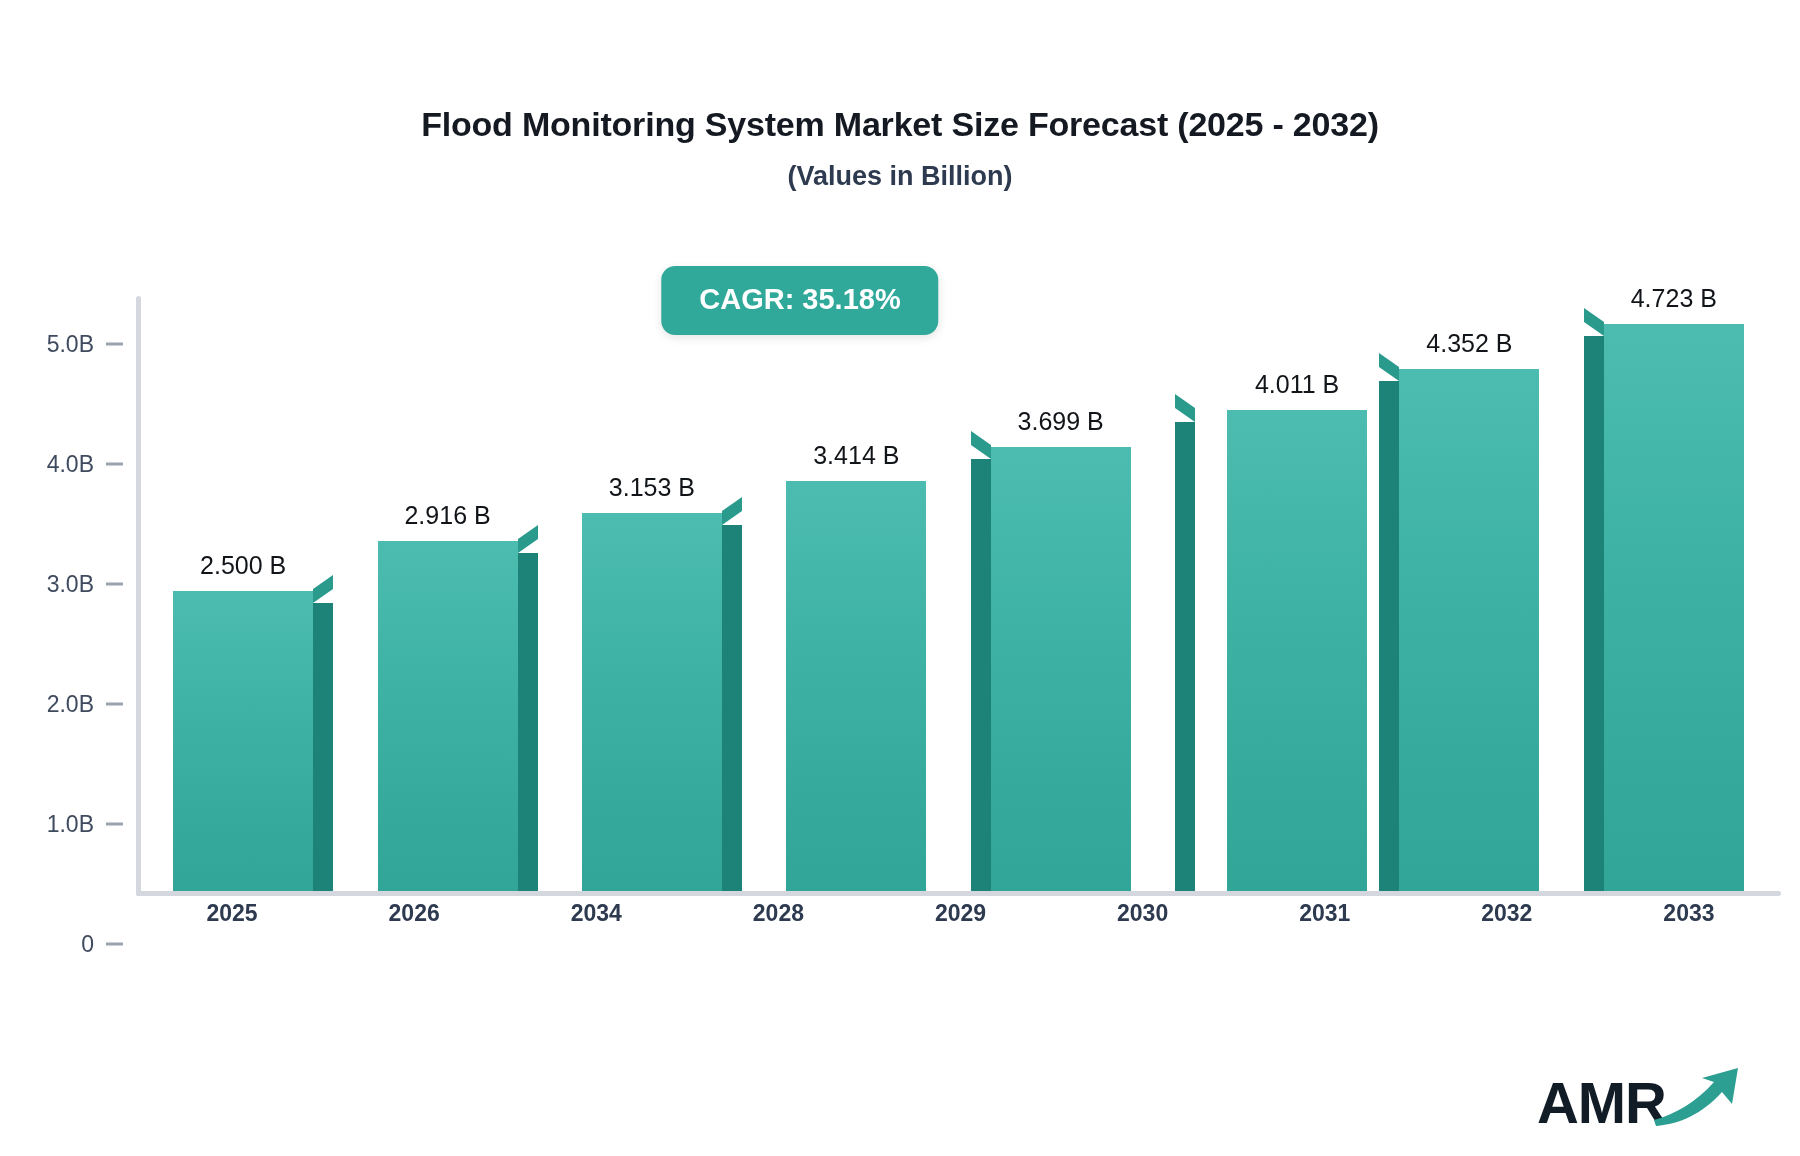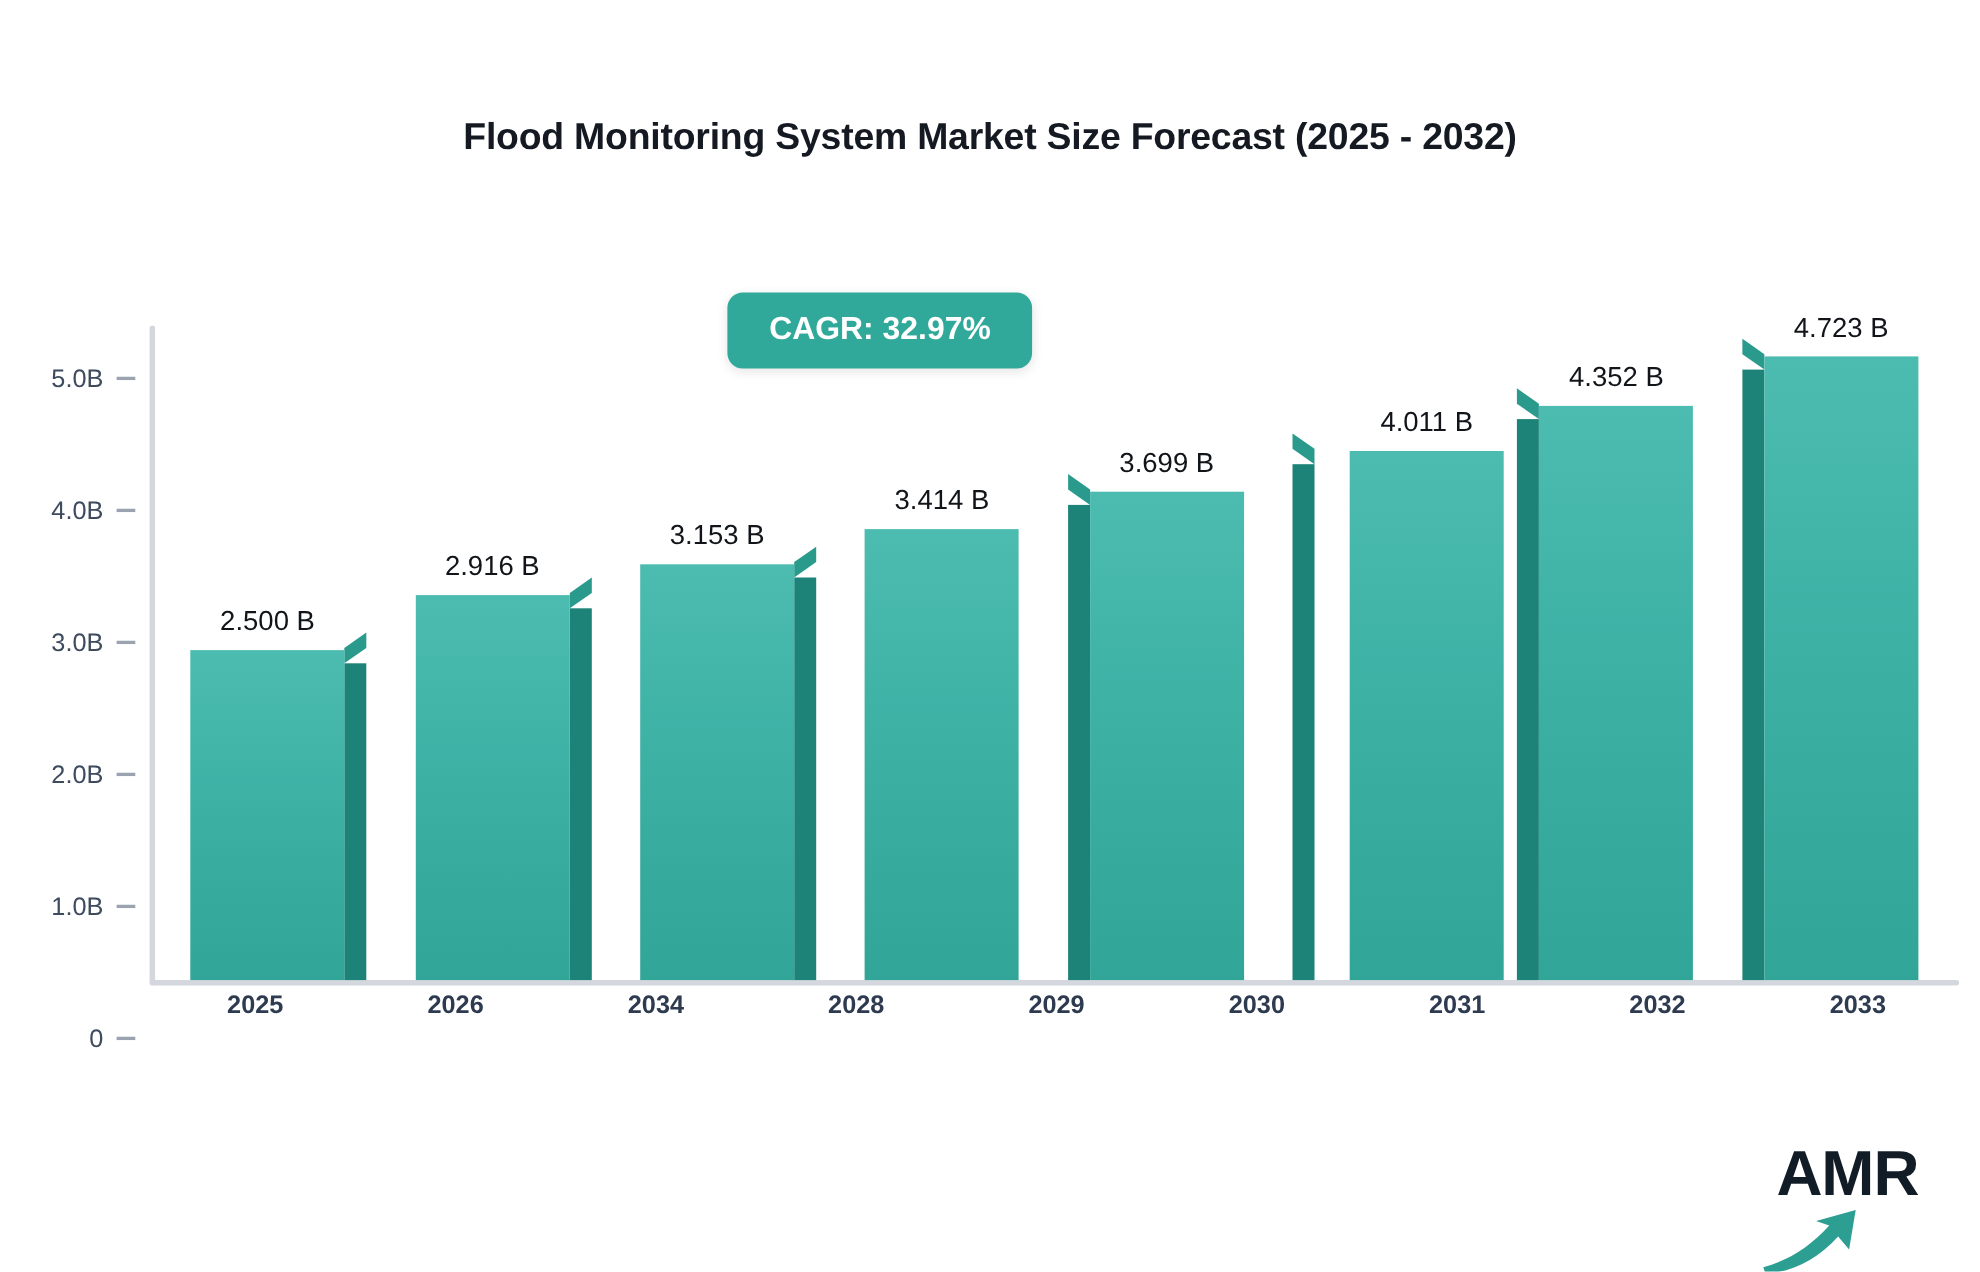--- a/index.html
+++ b/index.html
@@ -200,47 +200,48 @@
   .x-label {
     font-size: 23px;
     color: #2d3a4f;
     font-weight: 600;
   }
 
   
   .amr-logo {
     position: absolute;
     right: 56px;
-    bottom: 40px;
-    display: flex;
+    bottom: 24px;
+    display: flex;
+    align-items: flex-end;
     height: 78px;
-    flex-direction: column;
   }
   .amr-text {
     font-size: 58px;
     font-weight: bold;
     color: #111c26;
     letter-spacing: -1px;
     line-height: 1;
   }
   .amr-arrow {
     margin-left: -14px;
     margin-bottom: 2px;
   }
 </style>
 </head>
 <body>
 
 <div id="chart-root">
 
   <div class="title-block">
     <div class="chart-title">Flood Monitoring System Market Size Forecast (2025 - 2032)</div>
+    <div class="chart-subtitle">(Values in Billion)</div>
   </div>
 
-  <div class="cagr-badge">CAGR: 32.97%</div>
+  <div class="cagr-badge">CAGR: 35.18%</div>
 
   <div class="plot-area">
     <div class="axis-line-y"></div>
     <div class="axis-line-x"></div>
     <div id="y-ticks">
         <div class="y-tick" style="top: 600px;">
           <span class="y-label">0</span>
           <span class="y-dash"></span>
         </div>
         <div class="y-tick" style="top: 480px;">

